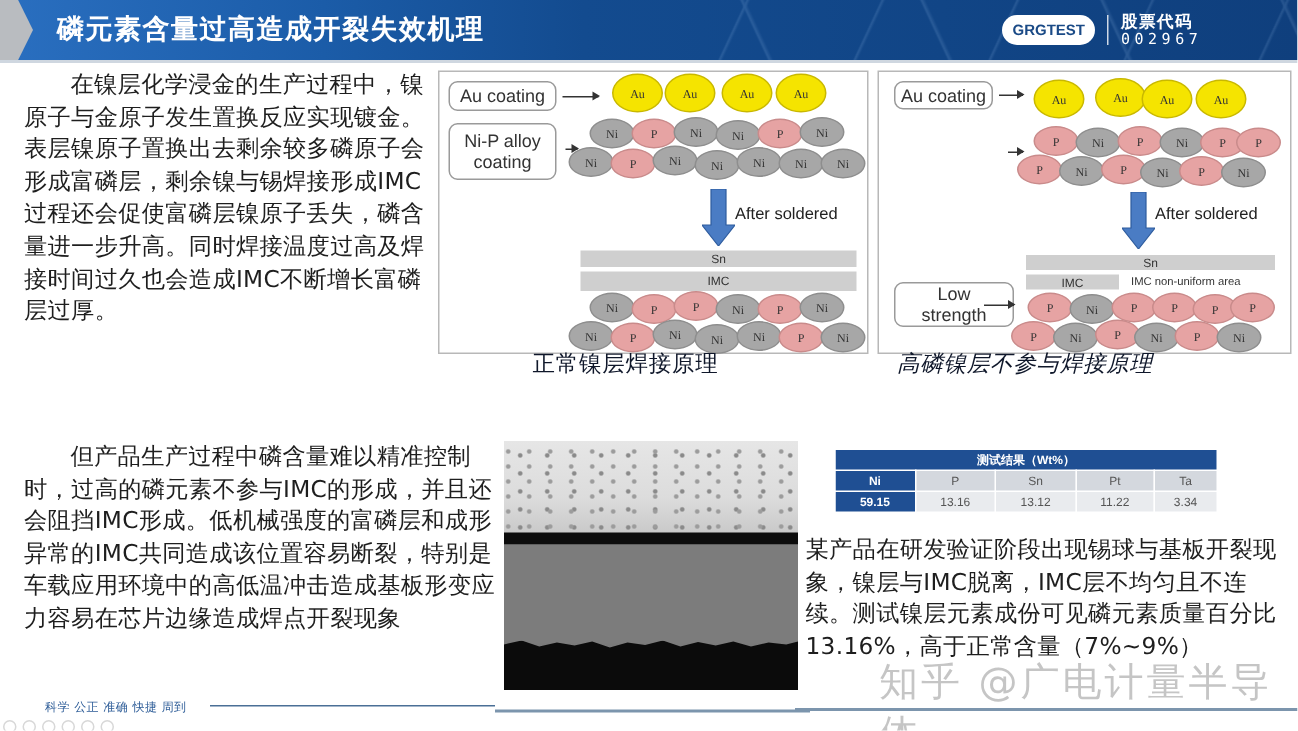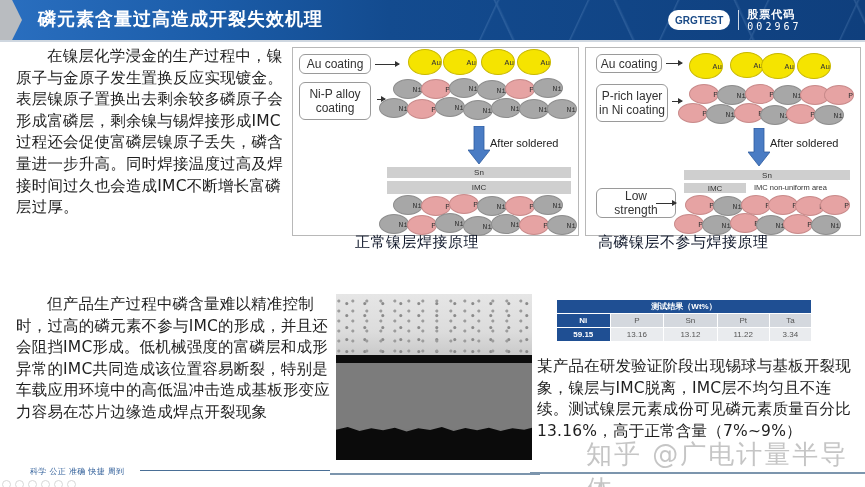--- a/index.html
+++ b/index.html
@@ -39,34 +39,34 @@
   .indent { display: inline-block; width: 31px; }
 
   
   .diagram { position: absolute; top: 47px; height: 189px; border: 1px solid #b8b8b8; background: #fff; }
   .diagram.left { left: 292px; width: 287px; }
   .diagram.right { left: 585px; width: 276px; }
   .dg-label { position: absolute; border: 1px solid #9a9a9a; border-radius: 6px; background: #fff; font-family: "Liberation Sans", sans-serif;
     font-size: 12px; color: #333; display: flex; align-items: center; justify-content: center; text-align: center; line-height: 14px; }
   .dg-arrow-line { position: absolute; height: 1px; background: #333; }
   .dg-arrow-line::after { content: ""; position: absolute; right: -1px; top: -3px; border-left: 5px solid #333; border-top: 3.5px solid transparent; border-bottom: 3.5px solid transparent; }
-  .atom { position: absolute; border-radius: 50%; font-family: Liberation Mono, monospace; font-size: 8px; color: #333;
-    display: flex; align-items: center; justify-content: flex-end; }
+  .atom { position: absolute; border-radius: 50%; font-family: Liberation Serif, serif; font-size: 8px; color: #333;
+    display: flex; align-items: center; justify-content: center; }
   .atom.au { background: #f5e400; border: 1px solid #c9b800; width: 34px; height: 26px; }
   .atom.ni { background: #a7a7a7; border: 1px solid #8e8e8e; width: 30px; height: 20px; }
   .atom.p  { background: #e6a3a3; border: 1px solid #c98b8b; width: 30px; height: 20px; }
   .layer-bar { position: absolute; background: #cfcfcf; font-family: "Liberation Sans", sans-serif; font-size: 8px; color: #333;
     display: flex; align-items: center; justify-content: center; }
   .big-arrow { position: absolute; width: 22px; height: 38px; }
   .after-lbl { position: absolute; font-family: "Liberation Sans", sans-serif; font-size: 11px; color: #222; text-align: right; }
   .nonuni-lbl { position: absolute; font-family: "Liberation Sans", sans-serif; font-size: 7.5px; color: #333; }
 
   .caption { position: absolute; top: 233px; font-size: 15px; color: #0f172a; font-family: "DejaVu Sans", sans-serif; letter-spacing: 0.5px; }
   .caption.left { left: 355px; }
-  .caption.right { left: 598px; }
+  .caption.right { left: 598px; font-style: italic; }
 
   
   .sem { position: absolute; left: 336px; top: 294px; width: 196px; height: 166px; overflow: hidden; background: #7a7a7a; }
   .sem .top { position: absolute; left: 0; top: 0; width: 100%; height: 63px;
     background: radial-gradient(circle at 20% 70%, #9c9c9c 0 1px, transparent 2px),
                 radial-gradient(circle at 60% 80%, #8a8a8a 0 1px, transparent 2px),
                 linear-gradient(180deg, #e6e6e6 0%, #dcdcdc 60%, #c8c8c8 100%);
     background-size: 14px 10px, 18px 12px, 100% 100%; }
   .sem .line { position: absolute; left: 0; top: 61px; width: 100%; height: 8px; background: #0c0c0c; }
   .sem .mid { position: absolute; left: 0; top: 69px; width: 100%; height: 66px; background: #7c7c7c; }
@@ -238,24 +238,20 @@
   <div class="atom au" style="left:144px;top:4px;">
       <span>Au</span>
     </div>
   <div class="atom au" style="left:175px;top:5px;">
       <span>Au</span>
     </div>
   <div class="atom au" style="left:211px;top:5px;">
       <span>Au</span>
     </div>
 
-  <div class="dg-label" style="left:10px;top:36px;width:72px;height:38px;flex-direction:column;">
-    <span>P-rich layer</span>
-      <span>in Ni coating</span>
-  </div>
   <div class="dg-arrow-line" style="left:86px;top:53px;width:10px;"></div>
 
   <div class="atom p" style="left:103px;top:36px;">
       <span>P</span>
     </div>
   <div class="atom ni" style="left:131px;top:37px;">
       <span>Ni</span>
     </div>
   <div class="atom p" style="left:159px;top:36px;">
       <span>P</span>

